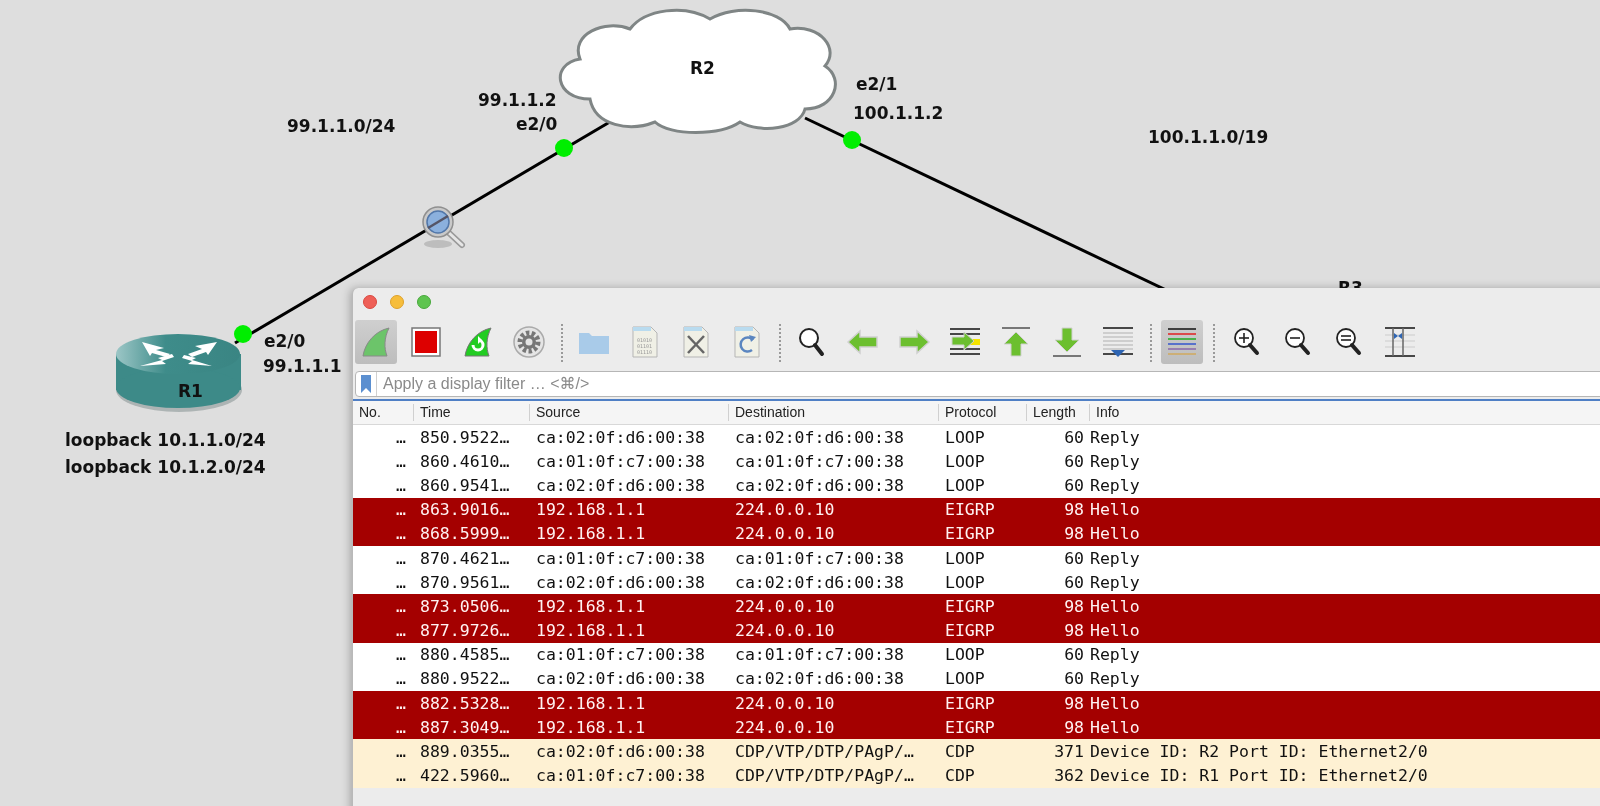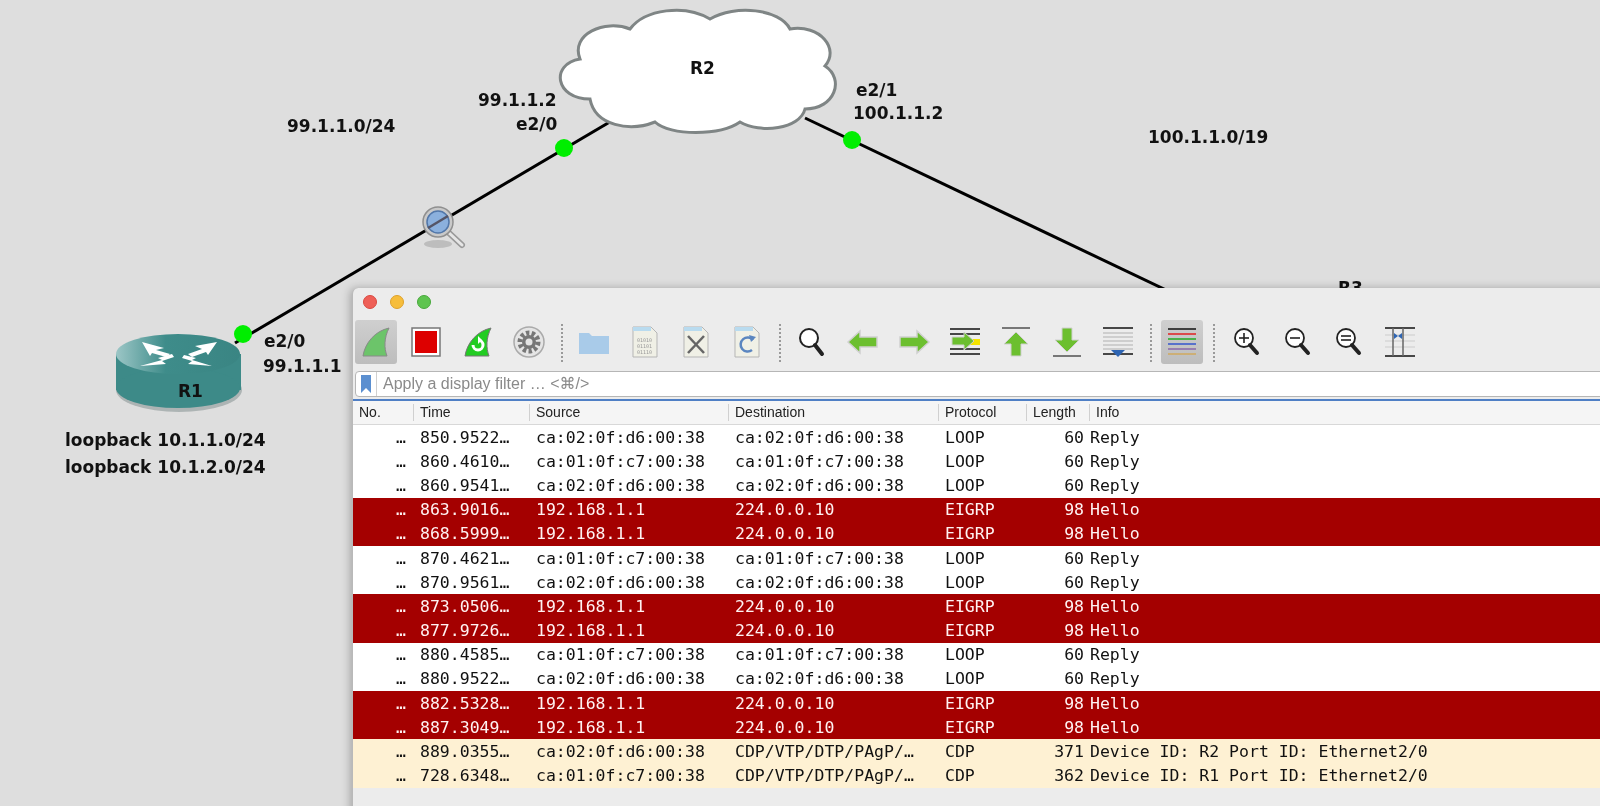--- a/index.html
+++ b/index.html
@@ -128,21 +128,21 @@
     <line x1="30" y1="28" x2="44" y2="41" stroke="#9a9a9a" stroke-width="6" stroke-linecap="round"></line>
     <line x1="30" y1="28" x2="44" y2="41" stroke="#e6e6e6" stroke-width="3" stroke-linecap="round"></line>
     <circle cx="20" cy="18" r="15" fill="#c9c9c9" stroke="#8f8f8f" stroke-width="1.5"></circle>
     <circle cx="20" cy="18" r="11" fill="#8bb0dd" stroke="#5277a9" stroke-width="1.5"></circle>
     <line x1="10" y1="24" x2="30" y2="12" stroke="#556" stroke-width="2.5"></line>
   </svg>
 
   <div class="topo-label" style="left:287px;top:116px;">99.1.1.0/24</div>
   <div class="topo-label" style="left:478px;top:90px;">99.1.1.2</div>
   <div class="topo-label" style="left:516px;top:114px;">e2/0</div>
-  <div class="topo-label" style="left:856px;top:80px;">e2/1</div>
+  <div class="topo-label" style="left:856px;top:74px;">e2/1</div>
   <div class="topo-label" style="left:853px;top:103px;text-align:right;">100.1.1.2</div>
   <div class="topo-label" style="left:1148px;top:127px;">100.1.1.0/19</div>
   <div class="topo-label" style="left:264px;top:331px;">e2/0</div>
   <div class="topo-label" style="left:263px;top:356px;">99.1.1.1</div>
   <div class="topo-label" style="left:65px;top:430px;text-align:right;">loopback 10.1.1.0/24</div>
   <div class="topo-label" style="left:65px;top:457px;">loopback 10.1.2.0/24</div>
 </div>
 
 <div class="ws-window">
   <div class="titlebar">
@@ -478,21 +478,21 @@
           <div class="c-no">…</div>
           <div class="c-time">889.0355…</div>
           <div class="c-src">ca:02:0f:d6:00:38</div>
           <div class="c-dst">CDP/VTP/DTP/PAgP/…</div>
           <div class="c-proto">CDP</div>
           <div class="c-len">371</div>
           <div class="c-info">Device ID: R2  Port ID: Ethernet2/0</div>
         </div>
         <div class="row cdp">
           <div class="c-no">…</div>
-          <div class="c-time">728.6348…</div>
+          <div class="c-time">422.5960…</div>
           <div class="c-src">ca:01:0f:c7:00:38</div>
           <div class="c-dst">CDP/VTP/DTP/PAgP/…</div>
           <div class="c-proto">CDP</div>
           <div class="c-len">362</div>
           <div class="c-info">Device ID: R1  Port ID: Ethernet2/0</div>
         </div>
       </div>
   </div>
 </div>
 

